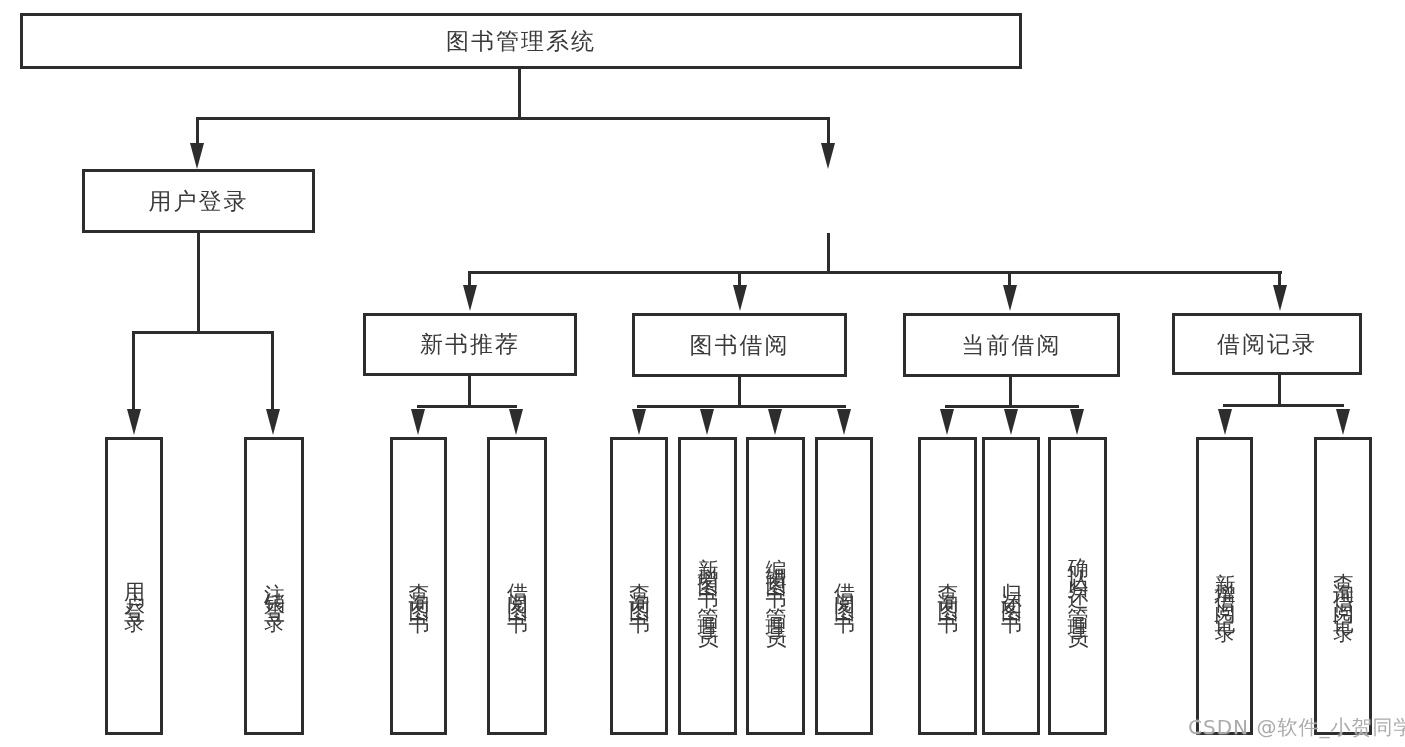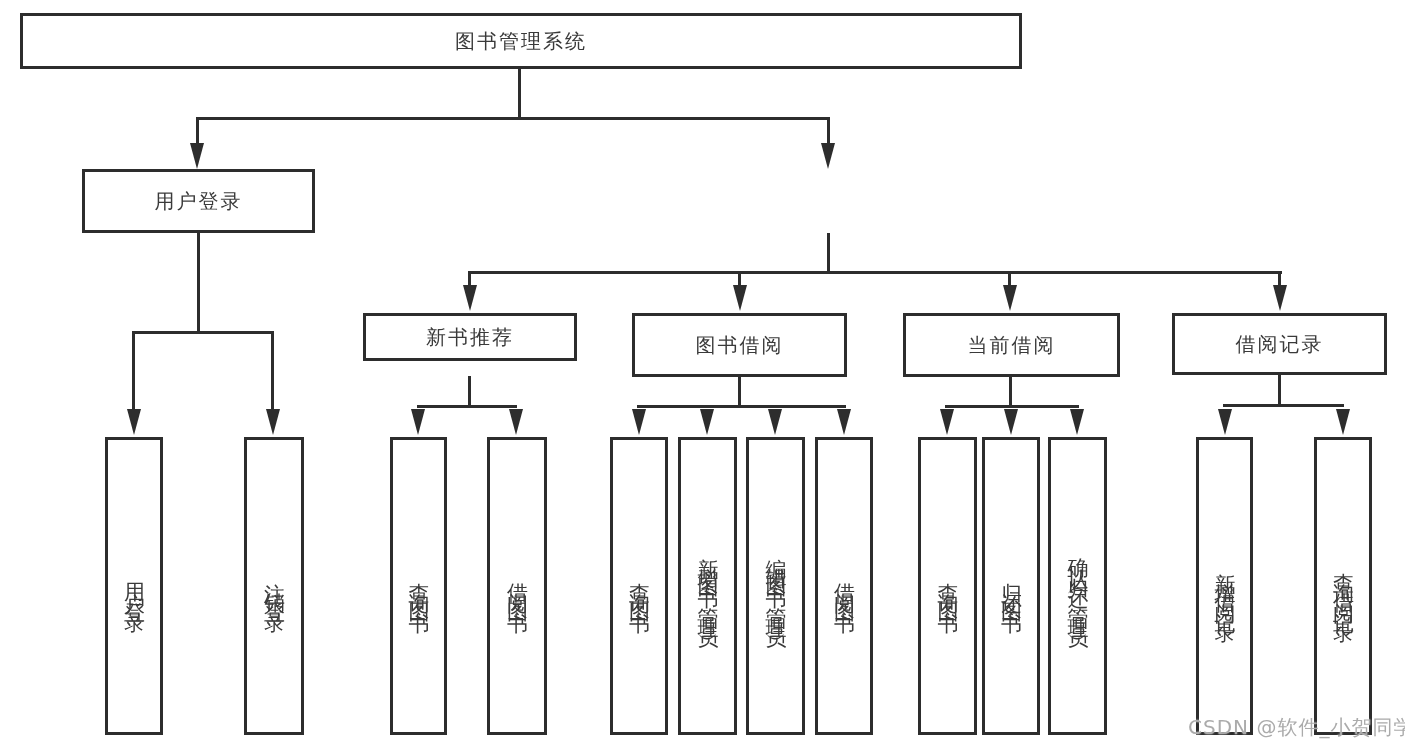--- a/index.html
+++ b/index.html
@@ -5,21 +5,21 @@
   html,body{margin:0;padding:0;background:#ffffff;}
   .stage{
     position:relative;width:1405px;height:747px;background:#ffffff;overflow:hidden;
     font-family:"DejaVu Sans", sans-serif;
   }
   .node{
     position:absolute;box-sizing:border-box;background:#ffffff;
     border:3px solid #2d2d2d;display:flex;align-items:center;justify-content:center;
     color:#333333;
   }
-  .hnode .lbl{font-size:20px;letter-spacing:2px;white-space:nowrap;color:#3a3a3a;}
+  .hnode .lbl{font-size:23px;letter-spacing:2px;white-space:nowrap;color:#3a3a3a;}
   .vnode{top:437px;height:298px;}
   .vnode .lbl{
     writing-mode:vertical-rl;text-orientation:mixed;
     font-size:21px;letter-spacing:10px;line-height:1;color:#3a3a3a;
   }
   .ln{position:absolute;background:#2d2d2d;display:block;}
   .v{width:3px;}
   .h{height:3px;}
   .ah{
     position:absolute;width:0;height:0;display:block;
@@ -37,30 +37,30 @@
 <div class="stage">
 
   <div class="node hnode" style="left:20px;top:13px;width:1002px;height:56px">
     <span class="lbl">图书管理系统</span>
   </div>
 
   <div class="node hnode" style="left:82px;top:169px;width:233px;height:64px">
     <span class="lbl">用户登录</span>
   </div>
 
-  <div class="node hnode" style="left:363px;top:313px;width:214px;height:48px">
+  <div class="node hnode" style="left:363px;top:313px;width:214px;height:63px">
     <span class="lbl">新书推荐</span>
   </div>
   <div class="node hnode" style="left:632px;top:313px;width:215px;height:64px">
     <span class="lbl">图书借阅</span>
   </div>
   <div class="node hnode" style="left:903px;top:313px;width:217px;height:64px">
     <span class="lbl">当前借阅</span>
   </div>
-  <div class="node hnode" style="left:1172px;top:313px;width:215px;height:62px">
+  <div class="node hnode" style="left:1172px;top:313px;width:190px;height:62px">
     <span class="lbl">借阅记录</span>
   </div>
 
   <div class="node vnode" style="left:105px;width:58px">
     <span class="lbl">用户登录</span>
   </div>
   <div class="node vnode" style="left:244px;width:60px">
     <span class="lbl">注销登录</span>
   </div>
 

